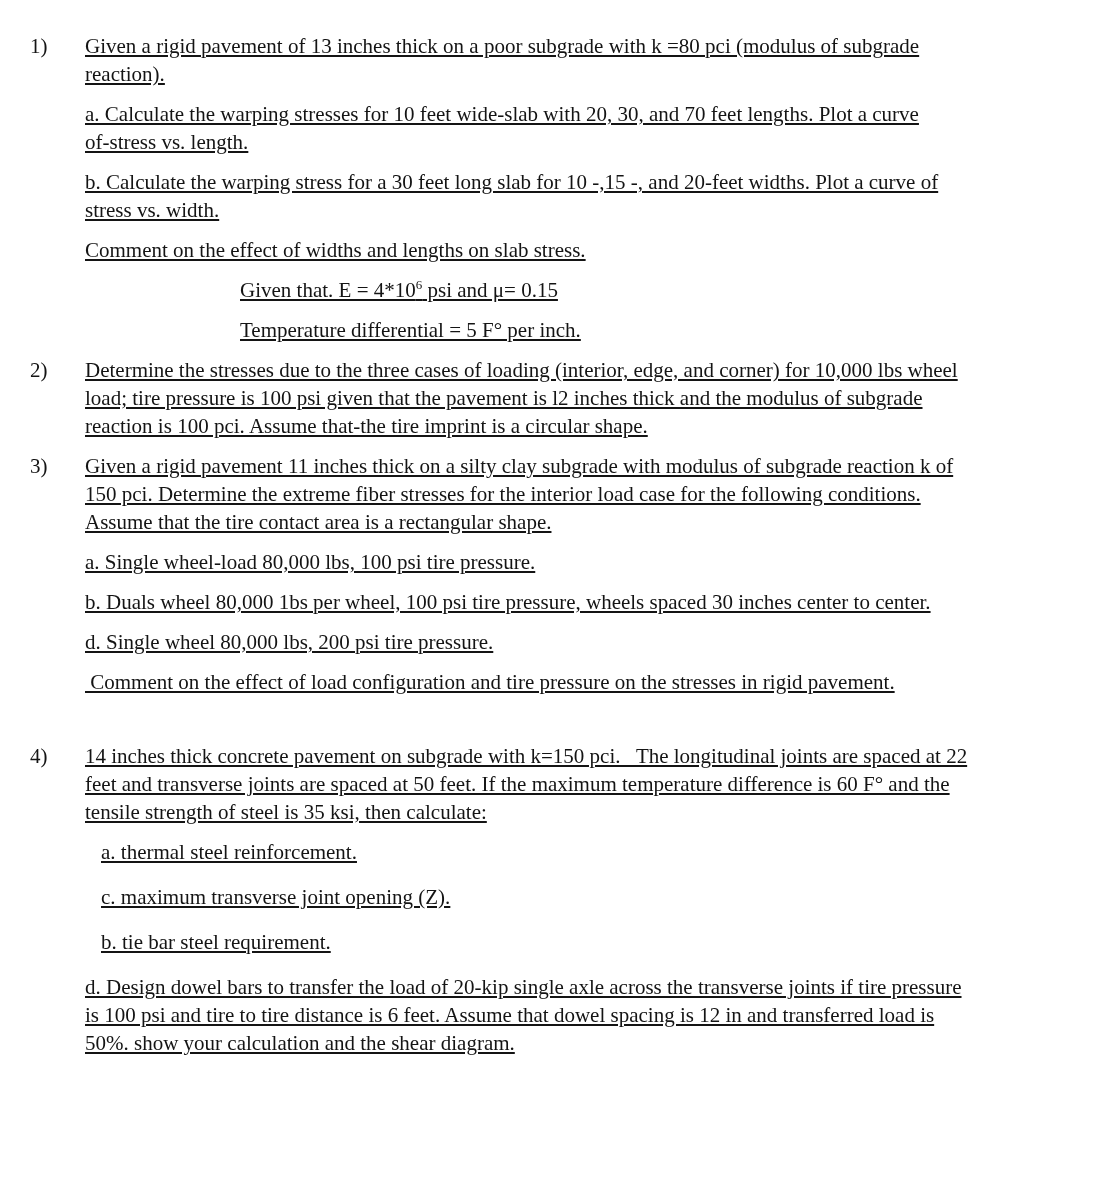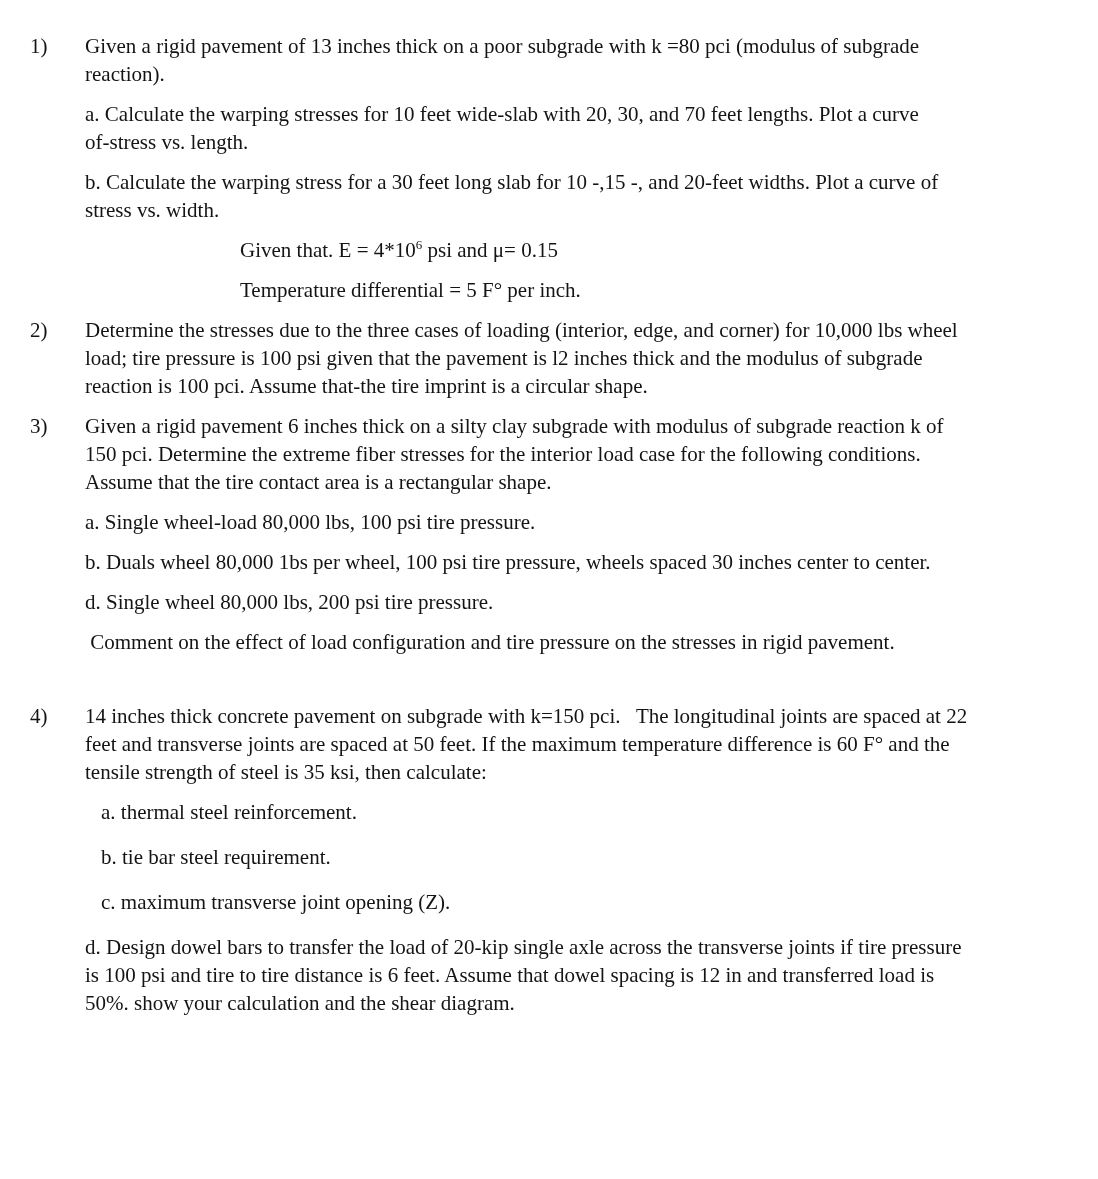--- a/index.html
+++ b/index.html
@@ -25,20 +25,21 @@
     align-items: flex-start;
   }
   .qnum {
     flex: none;
     width: 55px;
     line-height: 28px;
   }
   .qbody {
     flex: 1;
     min-width: 0;
+    text-decoration: underline;
   }
   .para {
     margin: 0 0 12px 0;
     line-height: 28px;
     white-space: pre;
   }
   .given {
     margin-left: 155px;
   }
   .wide-gap {
@@ -60,55 +61,56 @@
 
   <section class="question">
     <div class="qnum">1)</div>
     <div class="qbody">
       <p class="para">Given a rigid pavement of 13 inches thick on a poor subgrade with k =80 pci (modulus of subgrade
 reaction).</p>
       <p class="para">a. Calculate the warping stresses for 10 feet wide-slab with 20, 30, and 70 feet lengths. Plot a curve
 of-stress vs. length.</p>
       <p class="para">b. Calculate the warping stress for a 30 feet long slab for 10 -,15 -, and 20-feet widths. Plot a curve of
 stress vs. width.</p>
+      <p class="para">Comment on the effect of widths and lengths on slab stress.</p>
       <p class="para given"><span>Given that. E = 4*10</span><sup>6</sup><span> psi and μ= 0.15</span></p>
       <p class="para given">Temperature differential = 5 F° per inch.</p>
     </div>
   </section>
 
   <section class="question">
     <div class="qnum">2)</div>
     <div class="qbody">
       <p class="para">Determine the stresses due to the three cases of loading (interior, edge, and corner) for 10,000 lbs wheel
 load; tire pressure is 100 psi given that the pavement is l2 inches thick and the modulus of subgrade
 reaction is 100 pci. Assume that-the tire imprint is a circular shape.</p>
     </div>
   </section>
 
   <section class="question">
     <div class="qnum">3)</div>
     <div class="qbody">
-      <p class="para">Given a rigid pavement 6 inches thick on a silty clay subgrade with modulus of subgrade reaction k of
+      <p class="para">Given a rigid pavement 11 inches thick on a silty clay subgrade with modulus of subgrade reaction k of
 150 pci. Determine the extreme fiber stresses for the interior load case for the following conditions.
 Assume that the tire contact area is a rectangular shape.</p>
       <p class="para">a. Single wheel-load 80,000 lbs, 100 psi tire pressure.</p>
       <p class="para">b. Duals wheel 80,000 1bs per wheel, 100 psi tire pressure, wheels spaced 30 inches center to center.</p>
       <p class="para">d. Single wheel 80,000 lbs, 200 psi tire pressure.</p>
       <p class="para"> Comment on the effect of load configuration and tire pressure on the stresses in rigid pavement.</p>
     </div>
   </section>
 
   <section class="question q4">
     <div class="qnum">4)</div>
     <div class="qbody">
       <p class="para">14 inches thick concrete pavement on subgrade with k=150 pci.   The longitudinal joints are spaced at 22
 feet and transverse joints are spaced at 50 feet. If the maximum temperature difference is 60 F° and the
 tensile strength of steel is 35 ksi, then calculate:</p>
       <p class="para wide-gap">a. thermal steel reinforcement.</p>
+      <p class="para wide-gap">c. maximum transverse joint opening (Z).</p>
       <p class="para wide-gap">b. tie bar steel requirement.</p>
-      <p class="para wide-gap">c. maximum transverse joint opening (Z).</p>
       <p class="para">d. Design dowel bars to transfer the load of 20-kip single axle across the transverse joints if tire pressure
 is 100 psi and tire to tire distance is 6 feet. Assume that dowel spacing is 12 in and transferred load is
 50%. show your calculation and the shear diagram.</p>
     </div>
   </section>
 
 </div>
 
 </body></html>

